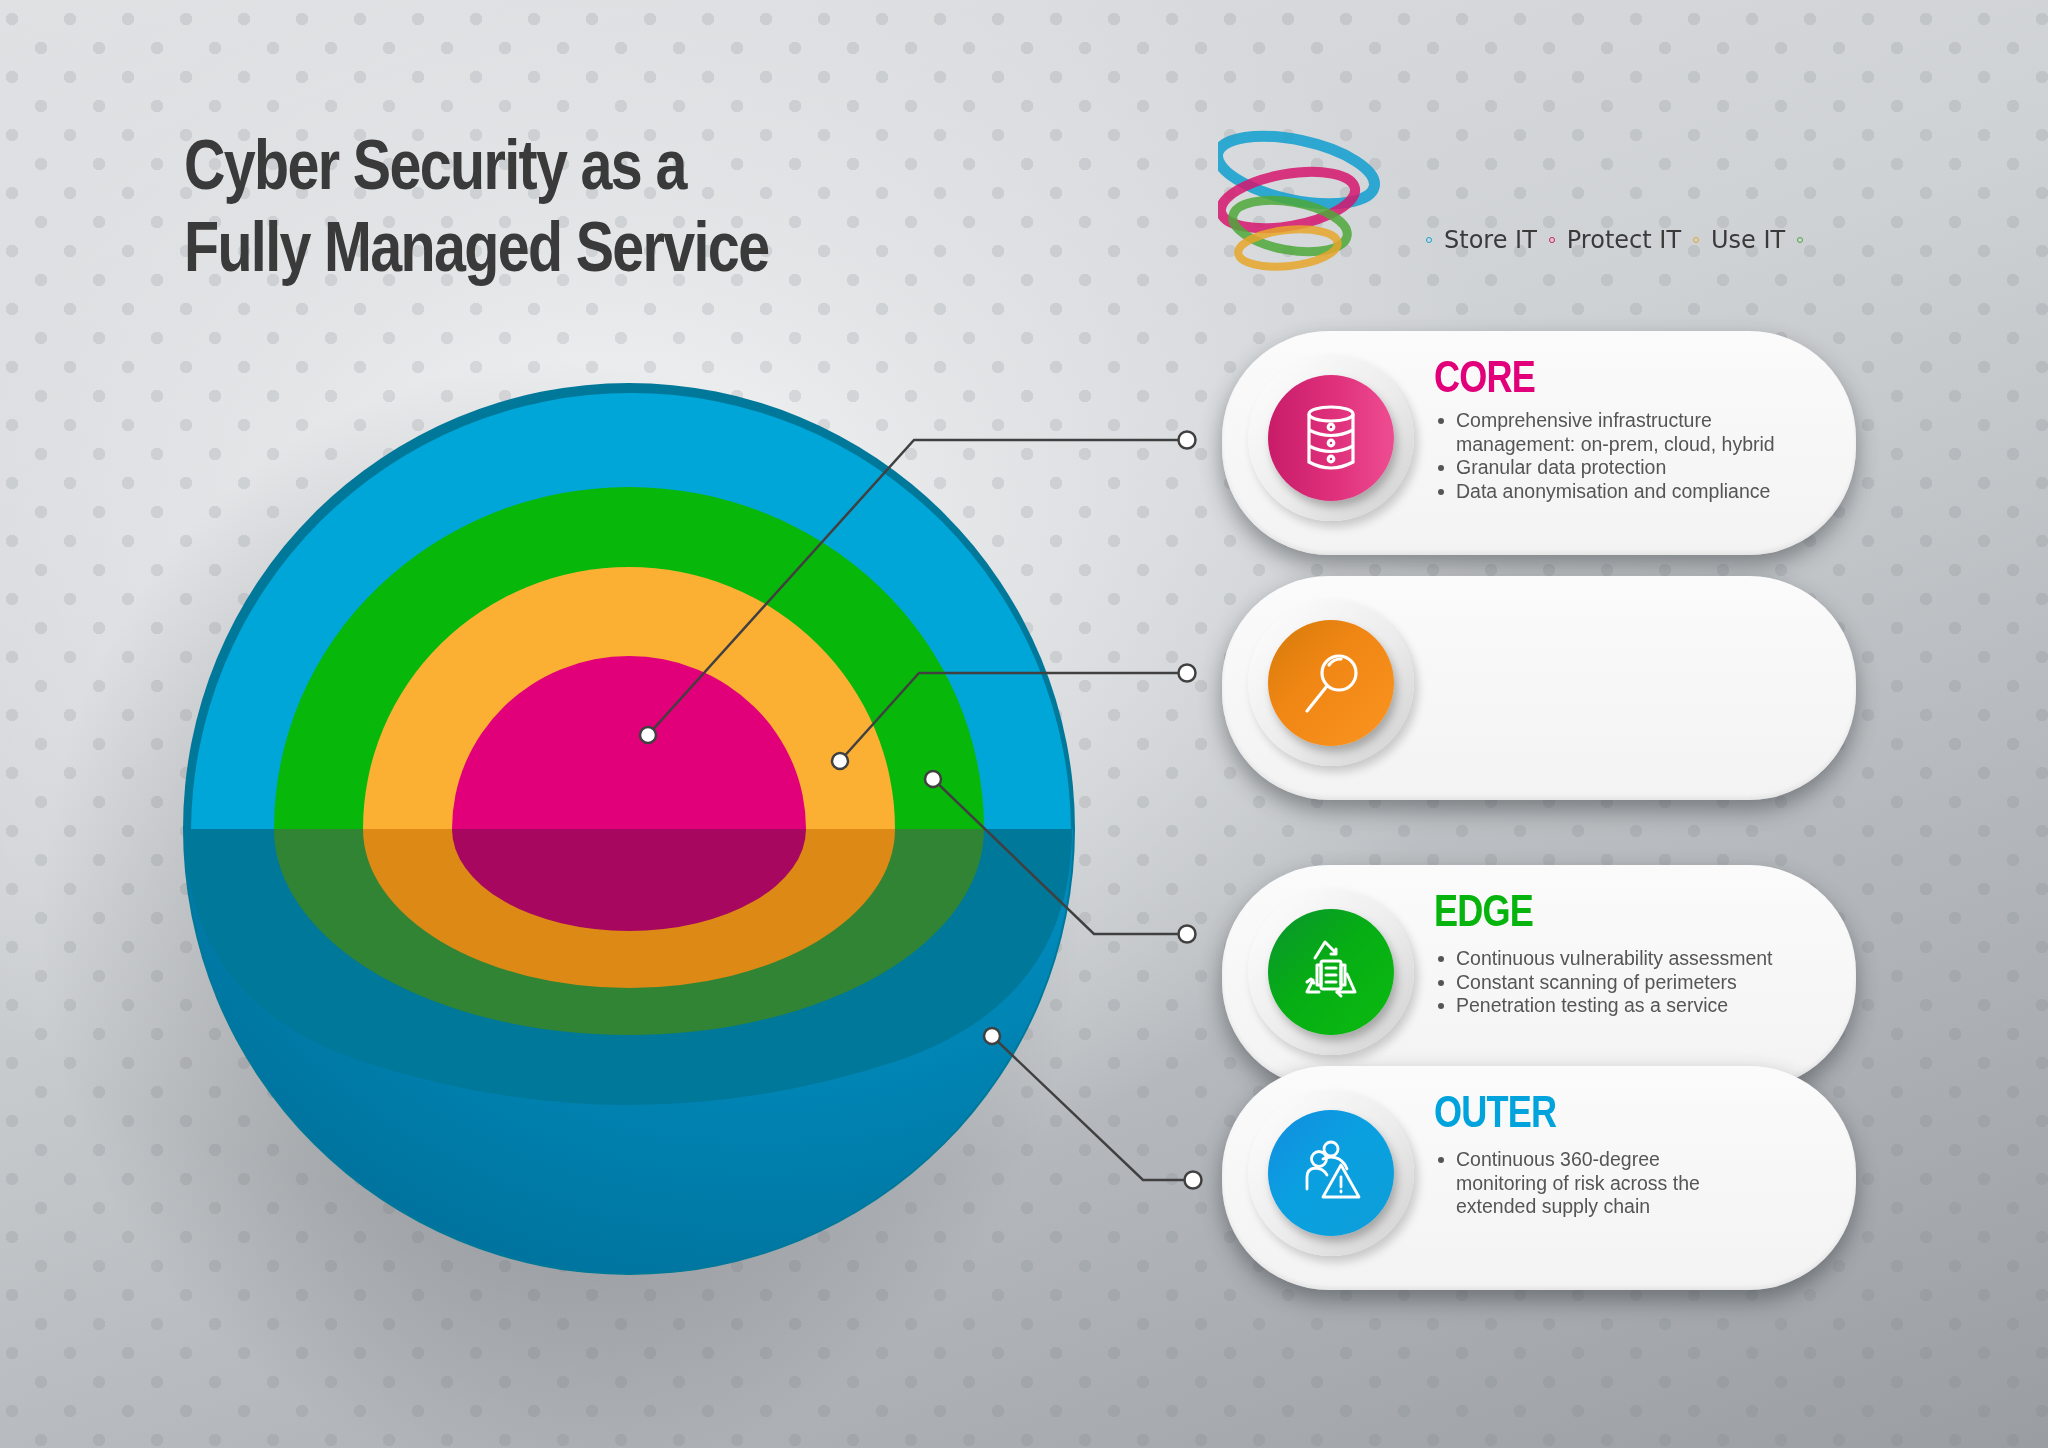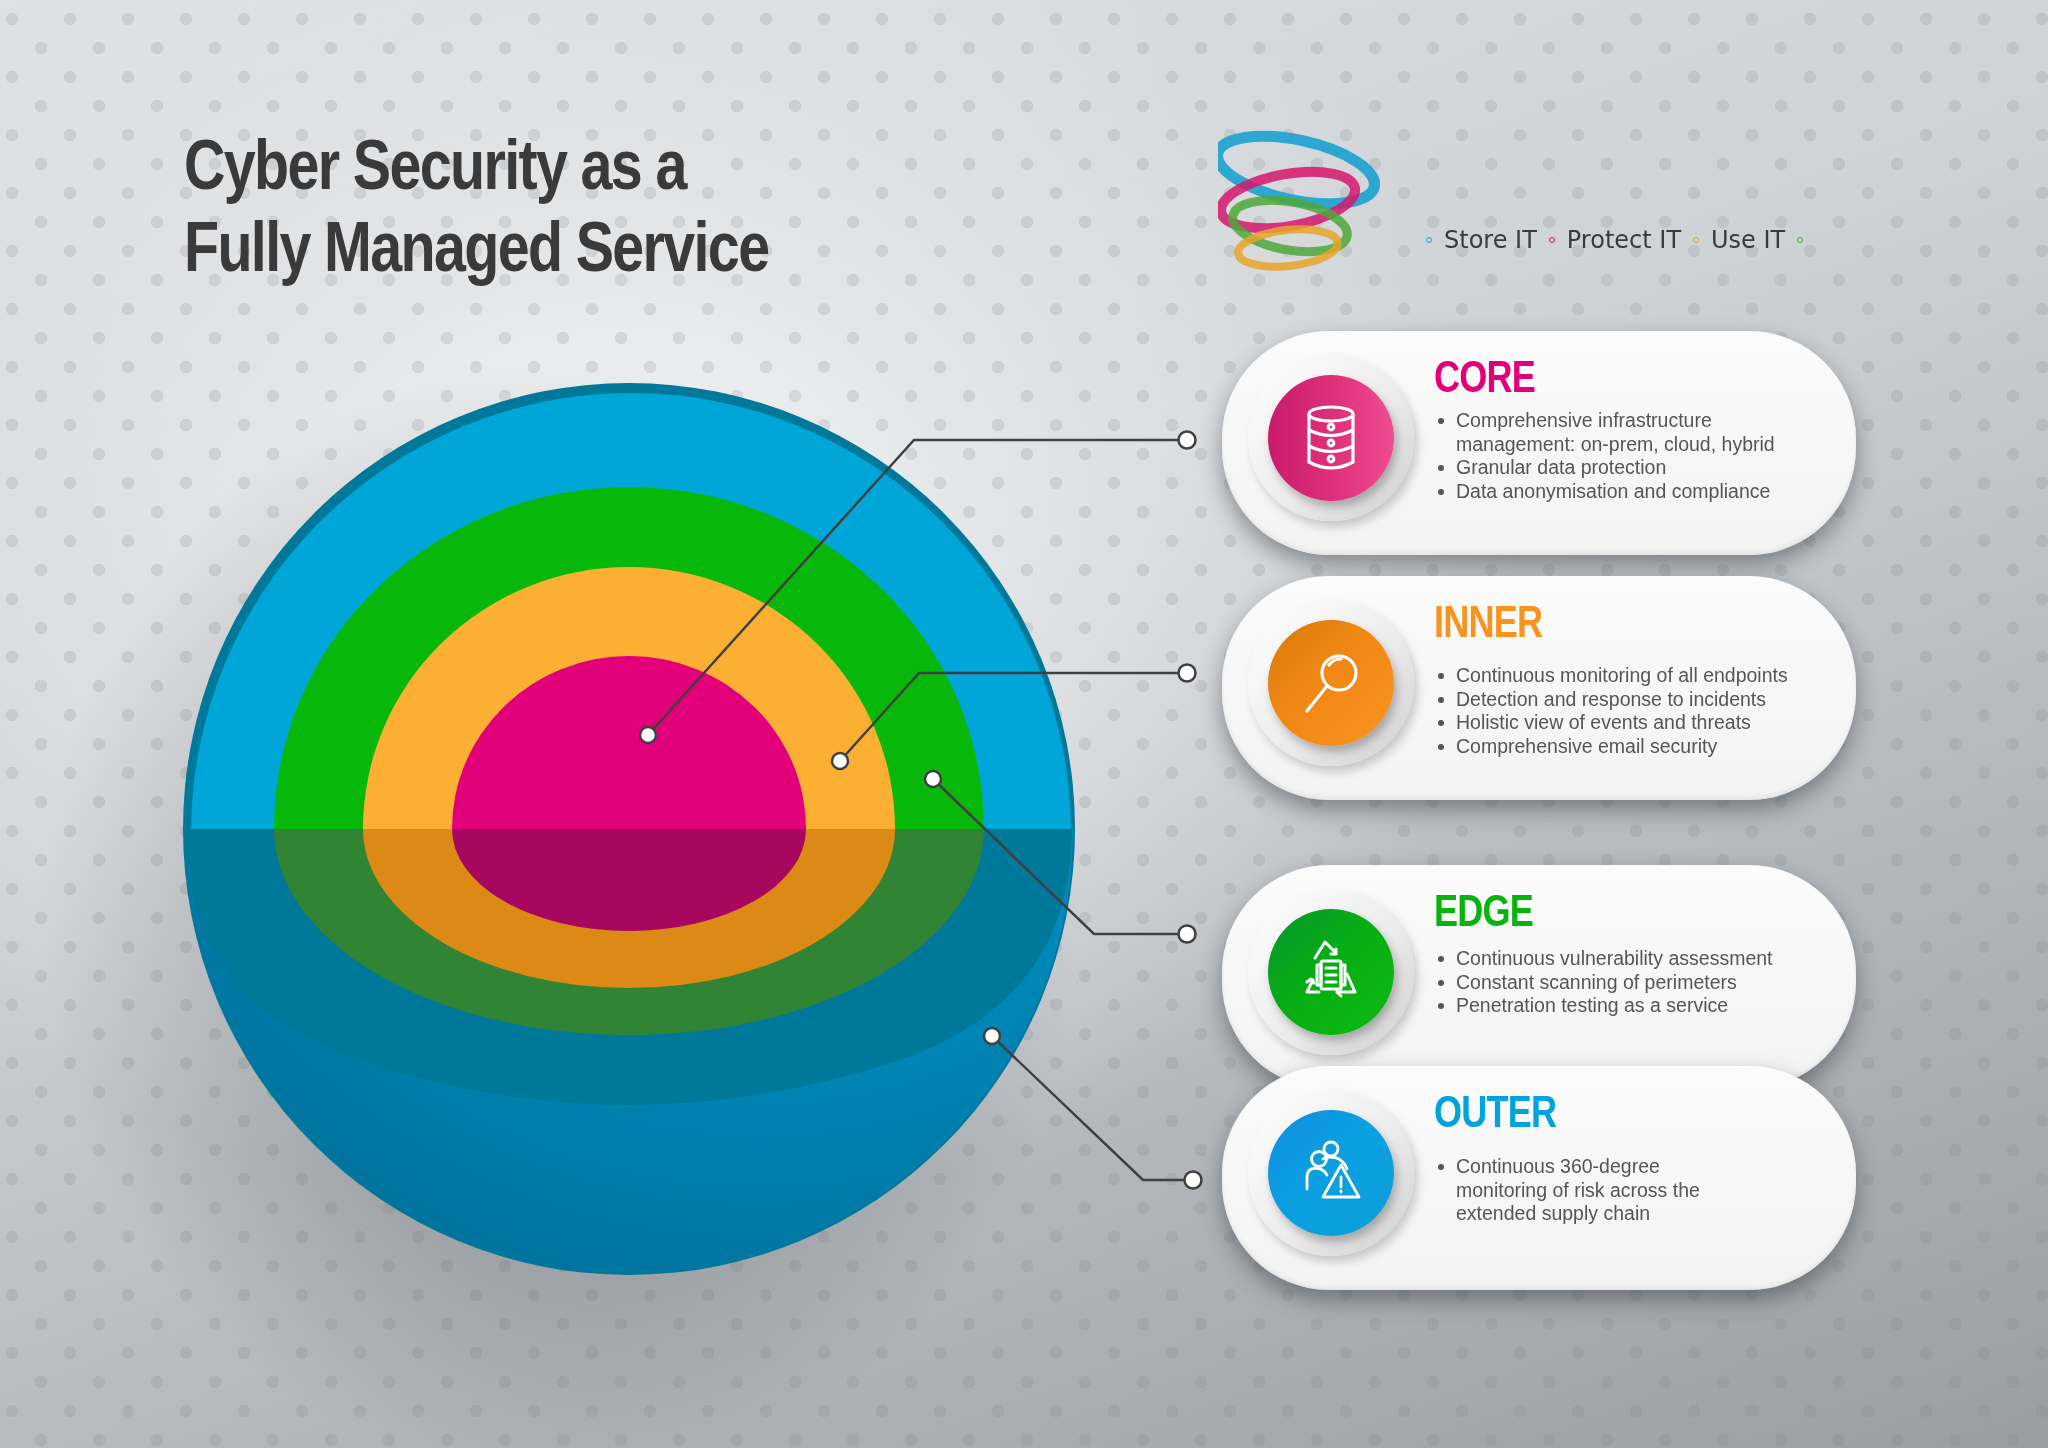--- a/index.html
+++ b/index.html
@@ -192,29 +192,20 @@
 <div class="pill" style="top:576px;">
   <div class="bezel">
     <div class="icon-circle" style="background:linear-gradient(135deg,#d47a08 0%,#f08614 40%,#fa9420 100%);">
       <svg viewBox="0 0 84 84" fill="none" stroke="#fff" stroke-width="3.2" stroke-linecap="round">
         <circle cx="50" cy="32" r="17"></circle>
         <path d="M40 24 Q44 18 52 18"></path>
         <line x1="38" y1="45" x2="18" y2="70"></line>
       </svg>
     </div>
   </div>
-  <div class="pill-body">
-    <span class="pill-title" style="color:#f7941d;">INNER</span>
-    <ul class="pill-list" style="margin-top:18px;">
-      <li>Continuous monitoring of all endpoints</li>
-      <li>Detection and response to incidents</li>
-      <li>Holistic view of events and threats</li>
-      <li>Comprehensive email security</li>
-    </ul>
-  </div>
 </div>
 
 <div class="pill" style="top:865px;">
   <div class="bezel">
     <div class="icon-circle" style="background:linear-gradient(135deg,#0a9430 0%,#06ad14 45%,#0bbb10 100%);">
       <svg viewBox="0 0 84 84" fill="none" stroke="#fff" stroke-width="3" stroke-linecap="round" stroke-linejoin="round">
         <path d="M26 28 L36 12 L46 22"></path>
         <path d="M42 24 L47 24 L47 19"></path>
         <path d="M24 50 L18 62 L30 62"></path>
         <path d="M18 52 L22 49 L25 53"></path>
@@ -248,17 +239,17 @@
         <circle cx="30" cy="28" r="7.5"></circle>
         <path d="M18 58 V46 Q18 38 26 37 Q34 37 38 44"></path>
         <path d="M52 34 L70 66 L34 66 Z"></path>
         <line x1="52" y1="46" x2="52" y2="56"></line>
         <line x1="52" y1="60" x2="52" y2="61"></line>
       </svg>
     </div>
   </div>
   <div class="pill-body">
     <span class="pill-title" style="color:#00a3dc;">OUTER</span>
-    <ul class="pill-list" style="margin-top:19px; width:280px;">
+    <ul class="pill-list" style="margin-top:12px; width:280px;">
       <li>Continuous 360-degree monitoring of risk across the extended supply chain</li>
     </ul>
   </div>
 </div>
 
 </body></html>

